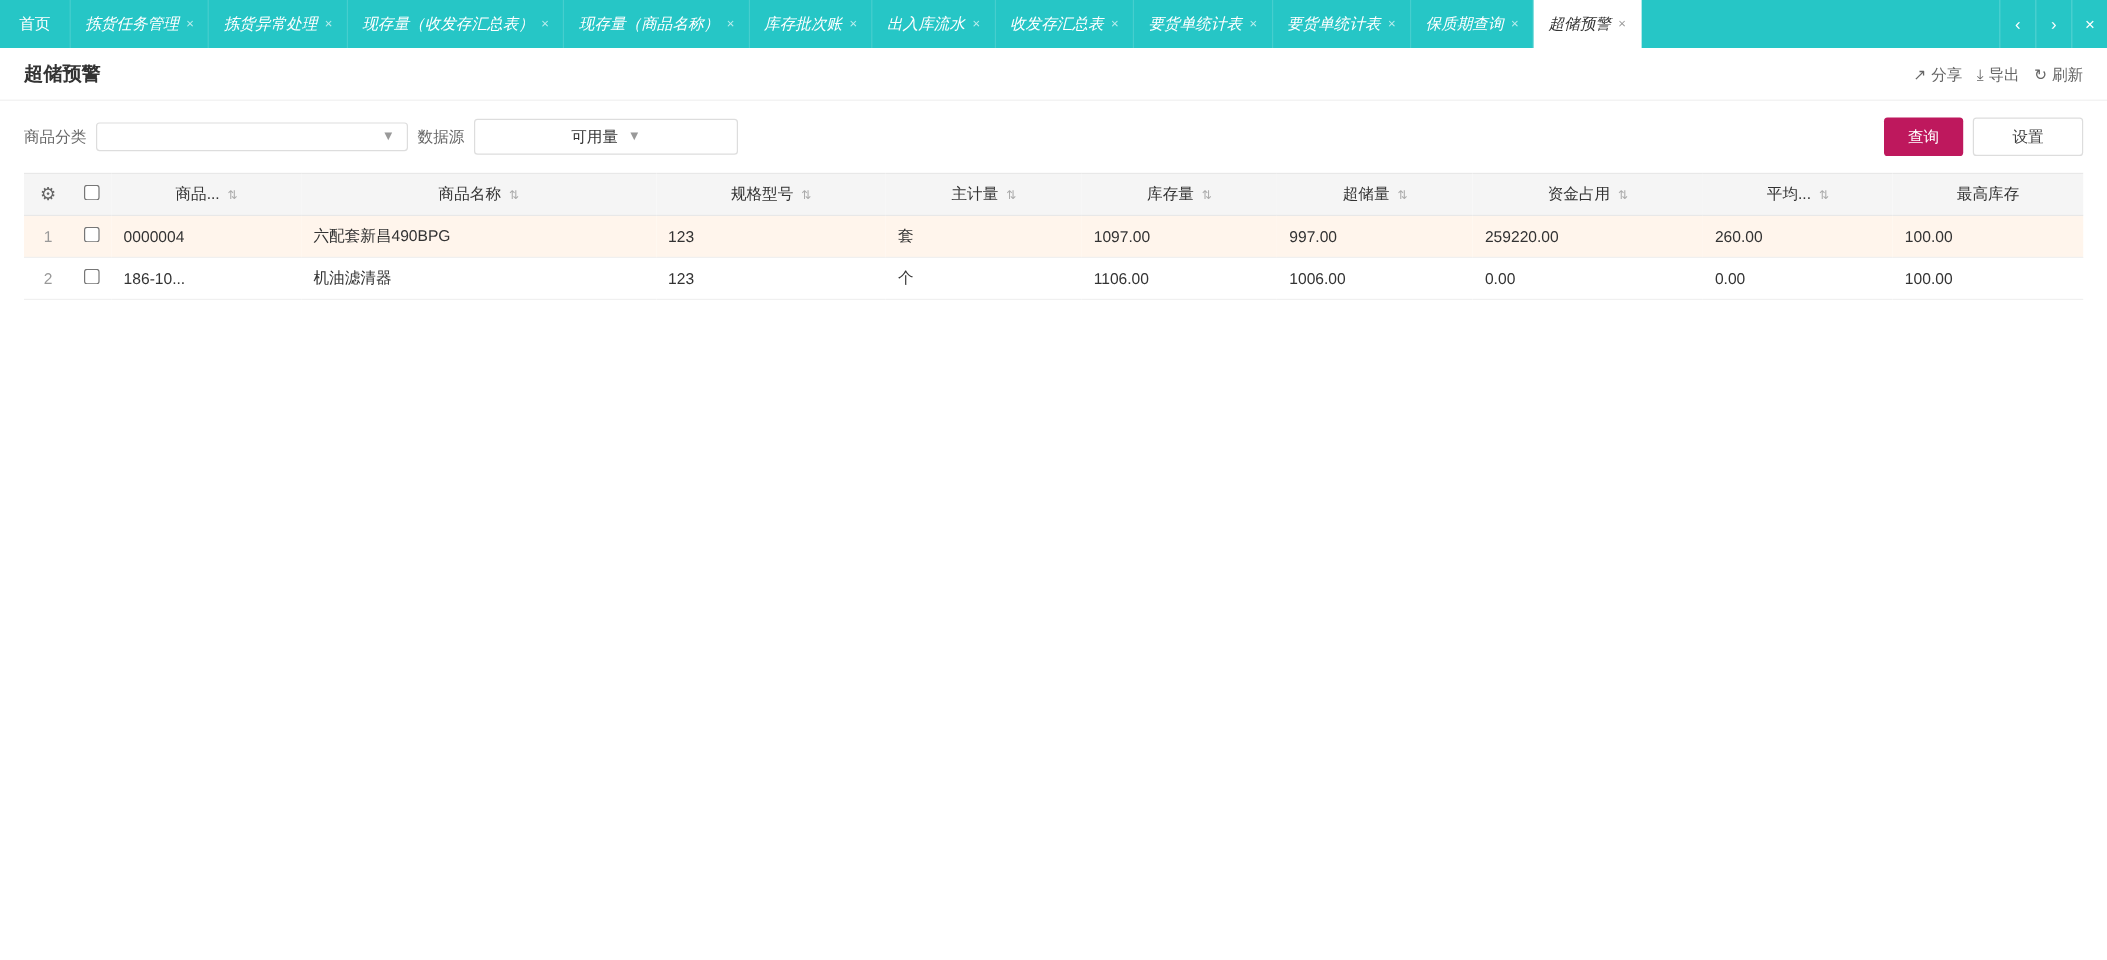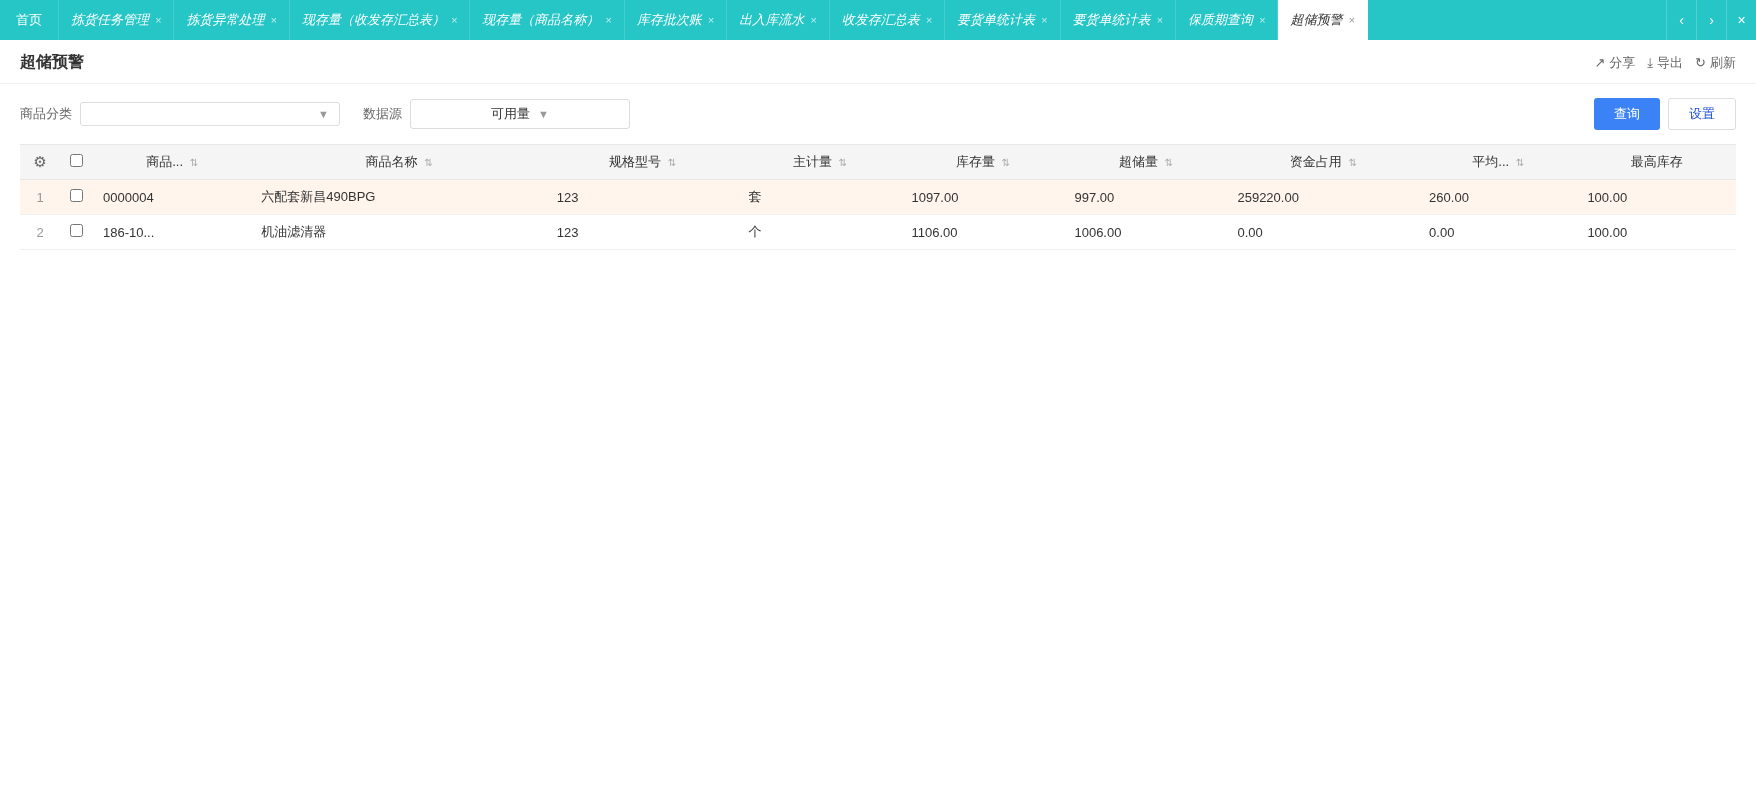--- a/index.html
+++ b/index.html
@@ -97,21 +97,21 @@
       color: #666;
       cursor: pointer;
       font-size: 13px;
     }
 
     
     .filter-bar {
       display: flex;
       align-items: center;
       padding: 14px 20px;
-      gap: 23px;
+      gap: 8px;
     }
     .filter-item {
       display: flex;
       align-items: center;
       gap: 8px;
     }
     .filter-label {
       color: #666;
       font-size: 13px;
       white-space: nowrap;
@@ -129,34 +129,34 @@
       font-size: 13px;
       color: #333;
     }
     .filter-select .chevron { color: #999; font-size: 11px; margin-left: 8px; }
     .filter-actions {
       margin-left: auto;
       display: flex;
       gap: 8px;
     }
     .btn-query {
-      background: #3b82f6;
+      background: #be185d;
       color: #fff;
       border: none;
       border-radius: 3px;
       padding: 6px 20px;
       cursor: pointer;
       font-size: 13px;
     }
     .btn-settings {
       background: #fff;
-      color: #1d4ed8;
+      color: #404040;
       border: 1px solid #ddd;
       border-radius: 3px;
-      padding: 6px 20px;
+      padding: 6px 32px;
       cursor: pointer;
       font-size: 13px;
     }
 
     
     .table-container {
       padding: 0 20px;
     }
     table {
       width: 100%;

